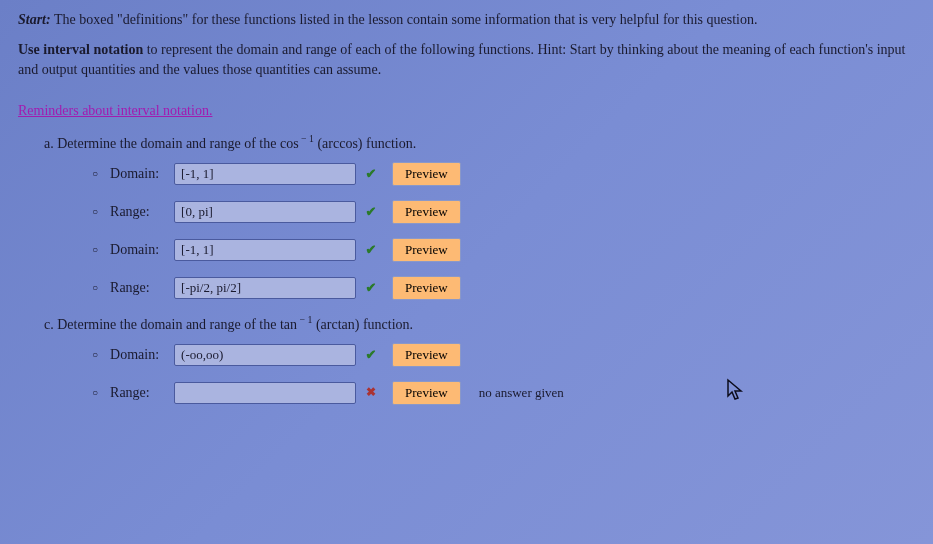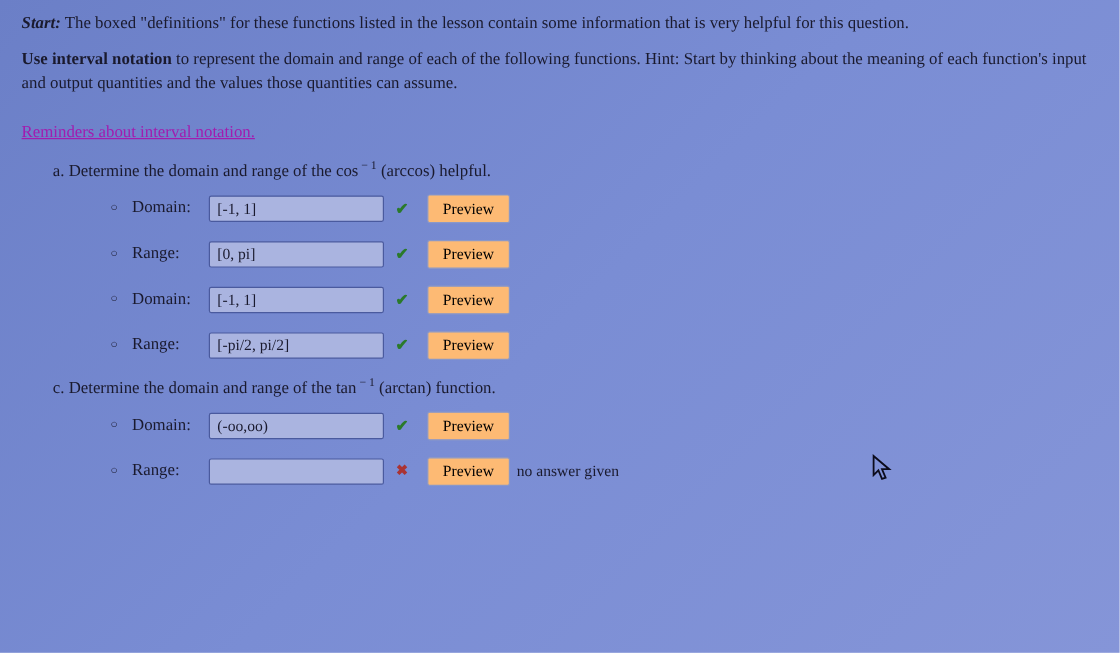--- a/index.html
+++ b/index.html
@@ -41,21 +41,21 @@
       gap: 6px;
     }
     ul.sub li::before {
       content: "○";
       font-size: 10px;
       margin-right: 6px;
       color: #1a1a2e;
     }
     .field-label { min-width: 58px; }
     input[type="text"] {
-      width: 146px;
+      width: 182px;
       height: 22px;
       border: 1px solid #4a5a9e;
       background: #aab4e0;
       padding: 2px 6px;
       font-family: Georgia, serif;
       font-size: 13px;
       color: #1a1a2e;
       border-radius: 2px;
     }
     .status-icon {
@@ -73,20 +73,21 @@
       border: 1px solid #8a98c8;
       background: #fdba74;
       padding: 3px 12px;
       font-family: Georgia, serif;
       font-size: 13px;
       border-radius: 2px;
       cursor: pointer;
       margin-left: 6px;
     }
     .feedback {
+      margin-left: 12px;
       font-size: 13px;
     }
     .cursor-arrow {
       position: absolute;
       left: 726px;
       top: 378px;
       font-size: 20px;
       color: #0c0c1c;
       pointer-events: none;
     }
@@ -104,21 +105,21 @@
 <div class="intro">
   <b>Use interval notation</b><span> to represent the domain and range of each of the following functions. Hint: Start by thinking about the meaning of each function's input and output quantities and the values those quantities can assume.</span>
 </div>
 
 <a href="#" class="reminders-link">Reminders about interval notation.</a>
 
 <ol class="parts">
 
   <li>
     <div class="part-label">
-      <span>a. Determine the domain and range of the cos</span><sup> − 1</sup><span> (arccos) helpful.</span>
+      <span>a. Determine the domain and range of the cos</span><sup> − 1</sup><span> (arccos) function.</span>
     </div>
     <ul class="sub">
       <li>
         <span class="field-label">Domain:</span>
         <input type="text" value="[-1, 1]" style="">
         <span class="status-icon check">✔</span>
         <button class="preview-btn">Preview</button>
       </li>
       <li>
         <span class="field-label">Range:</span>

